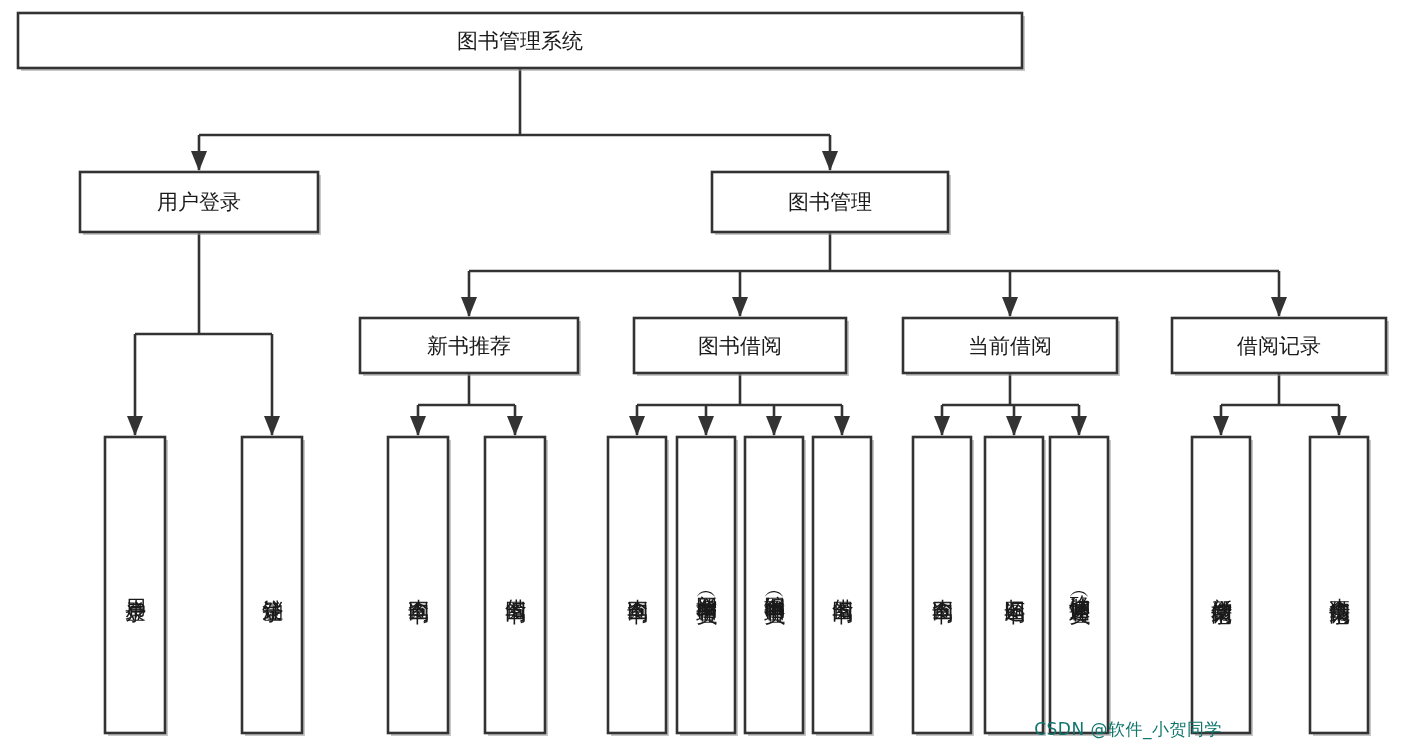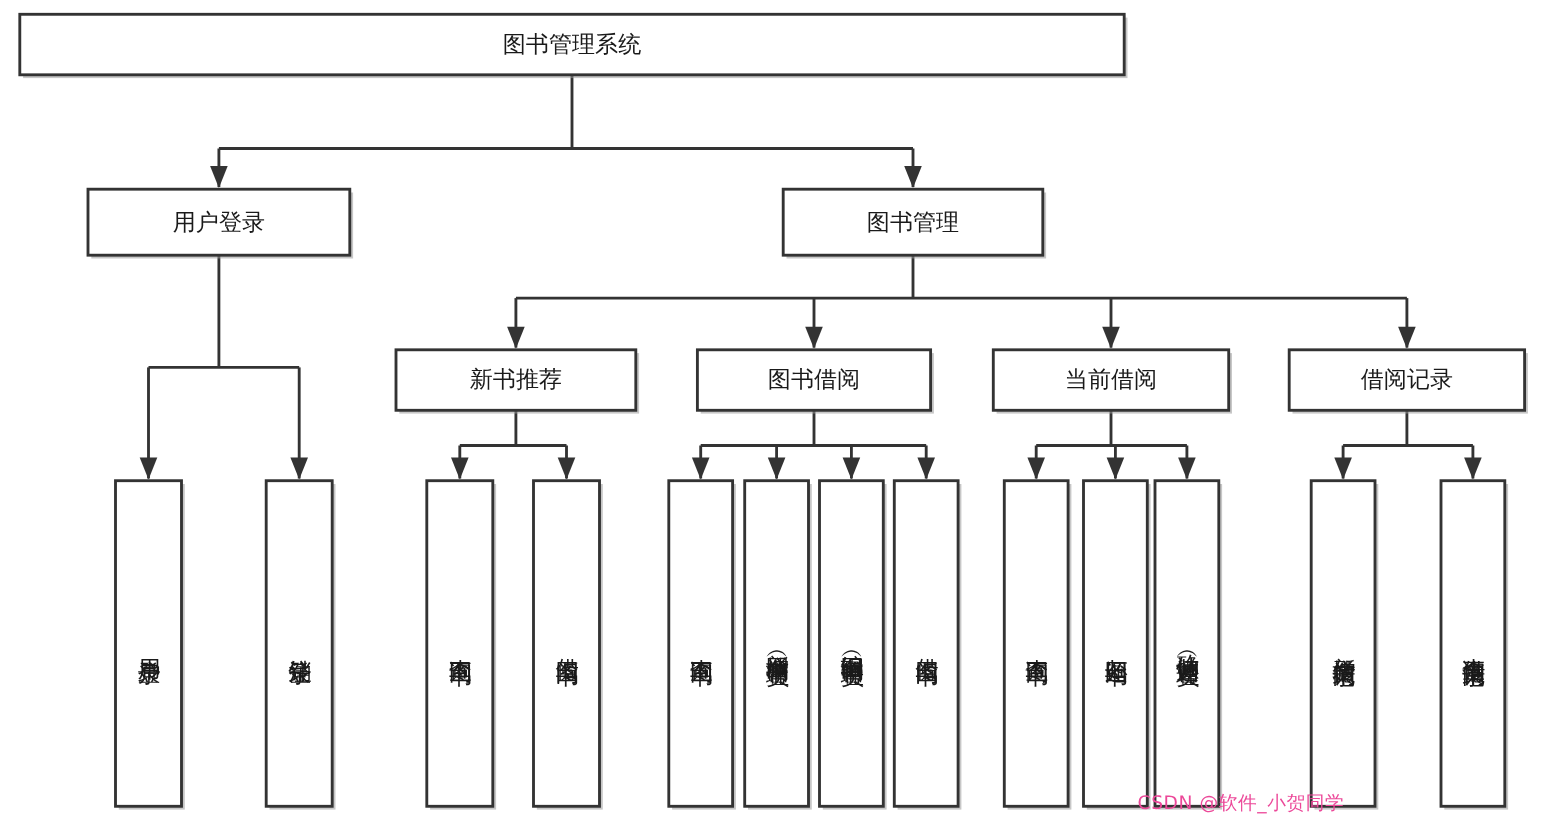--- a/index.html
+++ b/index.html
@@ -66,21 +66,21 @@
     text-align: center;
     user-select: none;
     white-space: nowrap;
   }
   .watermark {
     position: absolute;
     right: 8px;
     bottom: 6px;
     font-family: "DejaVu Sans", "Liberation Sans", sans-serif;
     font-size: 17px;
-    color: #ec4899;
+    color: #0f766e;
     letter-spacing: 0.5px;
     white-space: nowrap;
   }
 </style>
 </head>
 <body>
 
 <div id="diagram-root">
 
   <svg class="flow" viewBox="0 0 1405 747">

